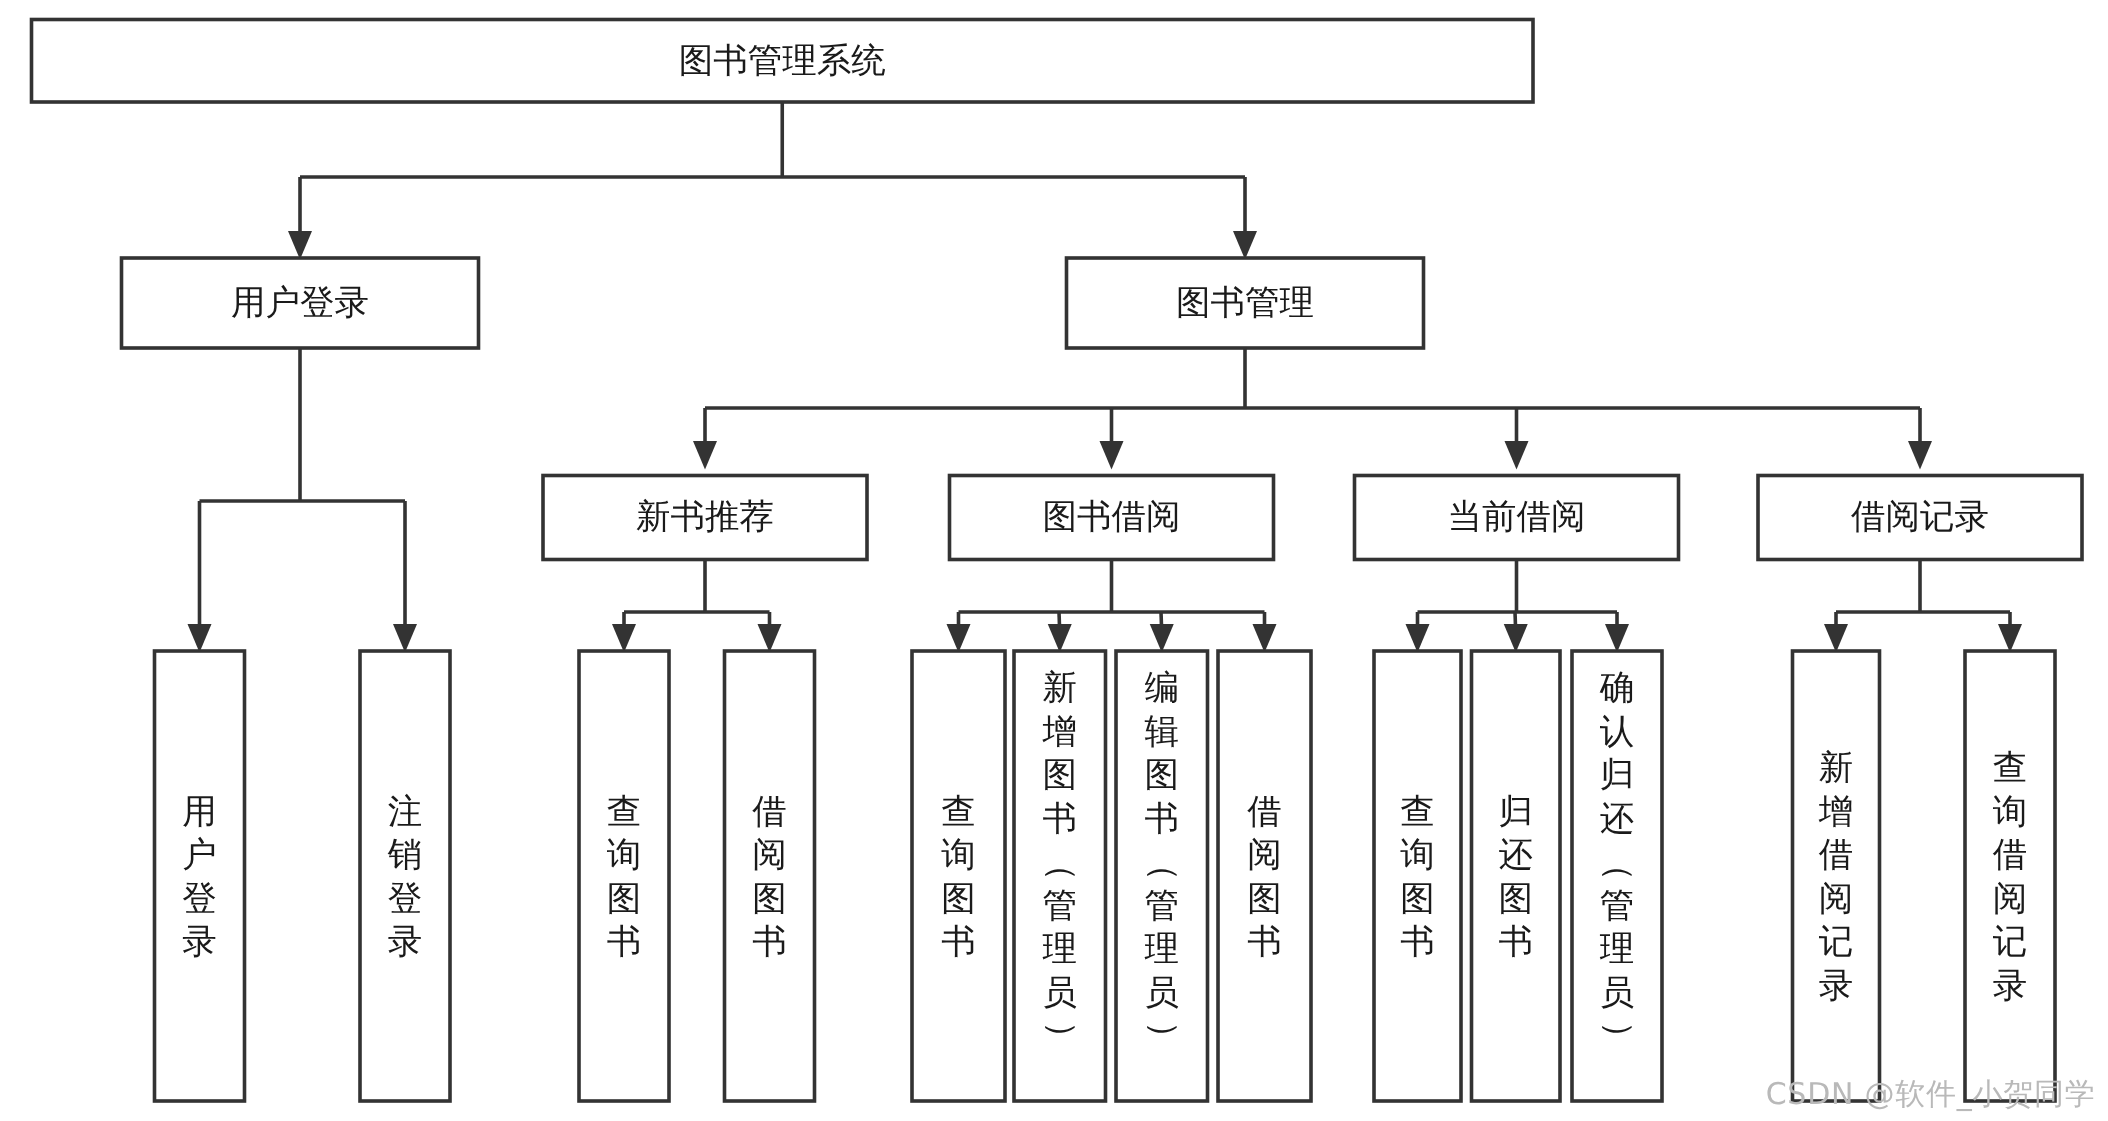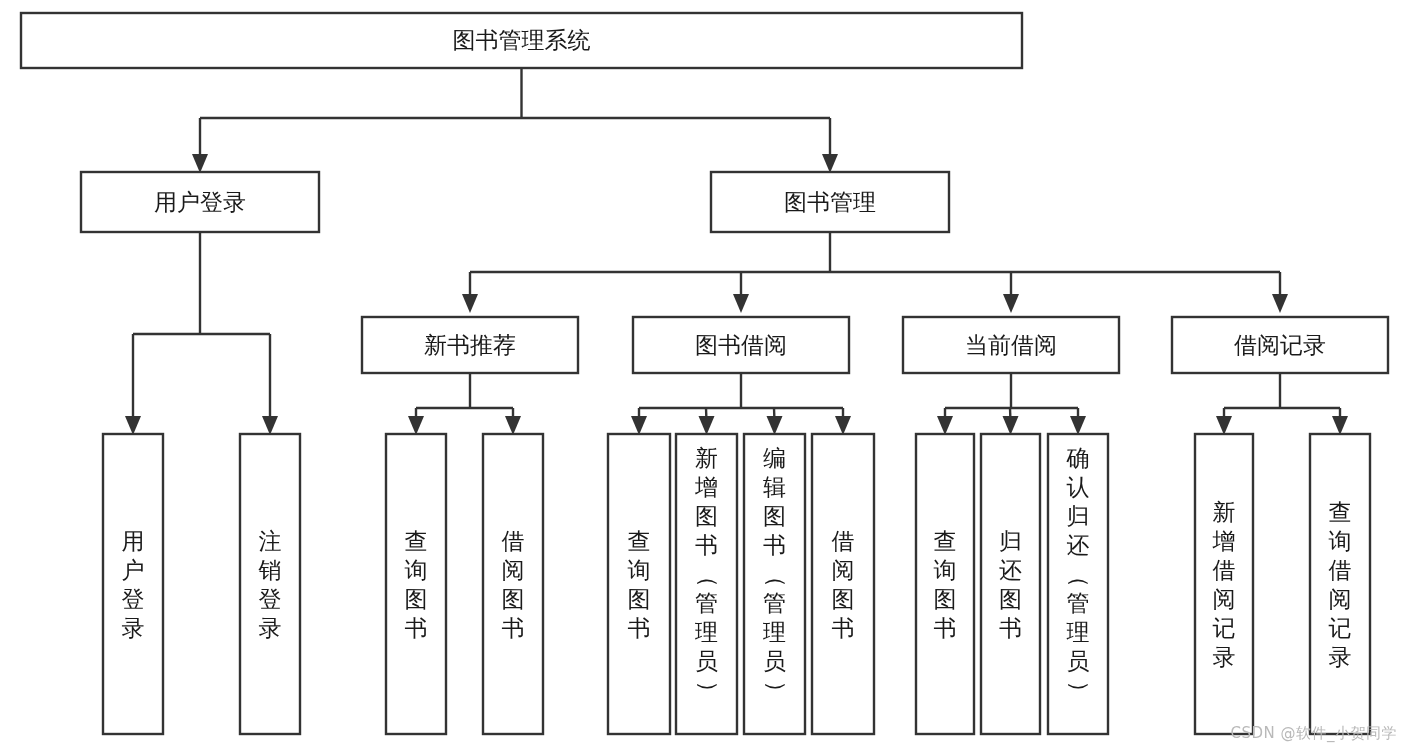--- a/index.html
+++ b/index.html
@@ -6,21 +6,21 @@
   body{width:1405px;height:747px;position:relative;overflow:hidden;
        font-family:"DejaVu Sans","Liberation Sans",sans-serif;}
   #canvas{position:absolute;left:0;top:0;width:1405px;height:747px;}
   .node-rect{fill:#ffffff;stroke:#333333;stroke-width:2.4;}
   .link{stroke:#333333;stroke-width:2.4;fill:none;}
   .arrow-head{fill:#333333;stroke:none;}
   .node-label{fill:#1a1a1a;font-family:"DejaVu Sans","Liberation Sans",sans-serif;
               font-size:23px;text-anchor:middle;dominant-baseline:middle;}
   .node-label-v{fill:#1a1a1a;font-family:"DejaVu Sans","Liberation Sans",sans-serif;
                 font-size:23px;text-anchor:middle;}
-  .watermark{position:absolute;right:8px;bottom:4px;color:#b9b9b9;font-size:15px;
+  .watermark{position:absolute;right:8px;bottom:4px;color:#b9b9b9;font-size:20px;
              font-family:"DejaVu Sans","Liberation Sans",sans-serif;letter-spacing:.5px;
              white-space:nowrap;pointer-events:none;}
 </style>
 </head>
 <body>
 
 <svg id="canvas" viewBox="0 0 1405 747">
   <defs></defs>
   <g id="links-layer">
       <g>

